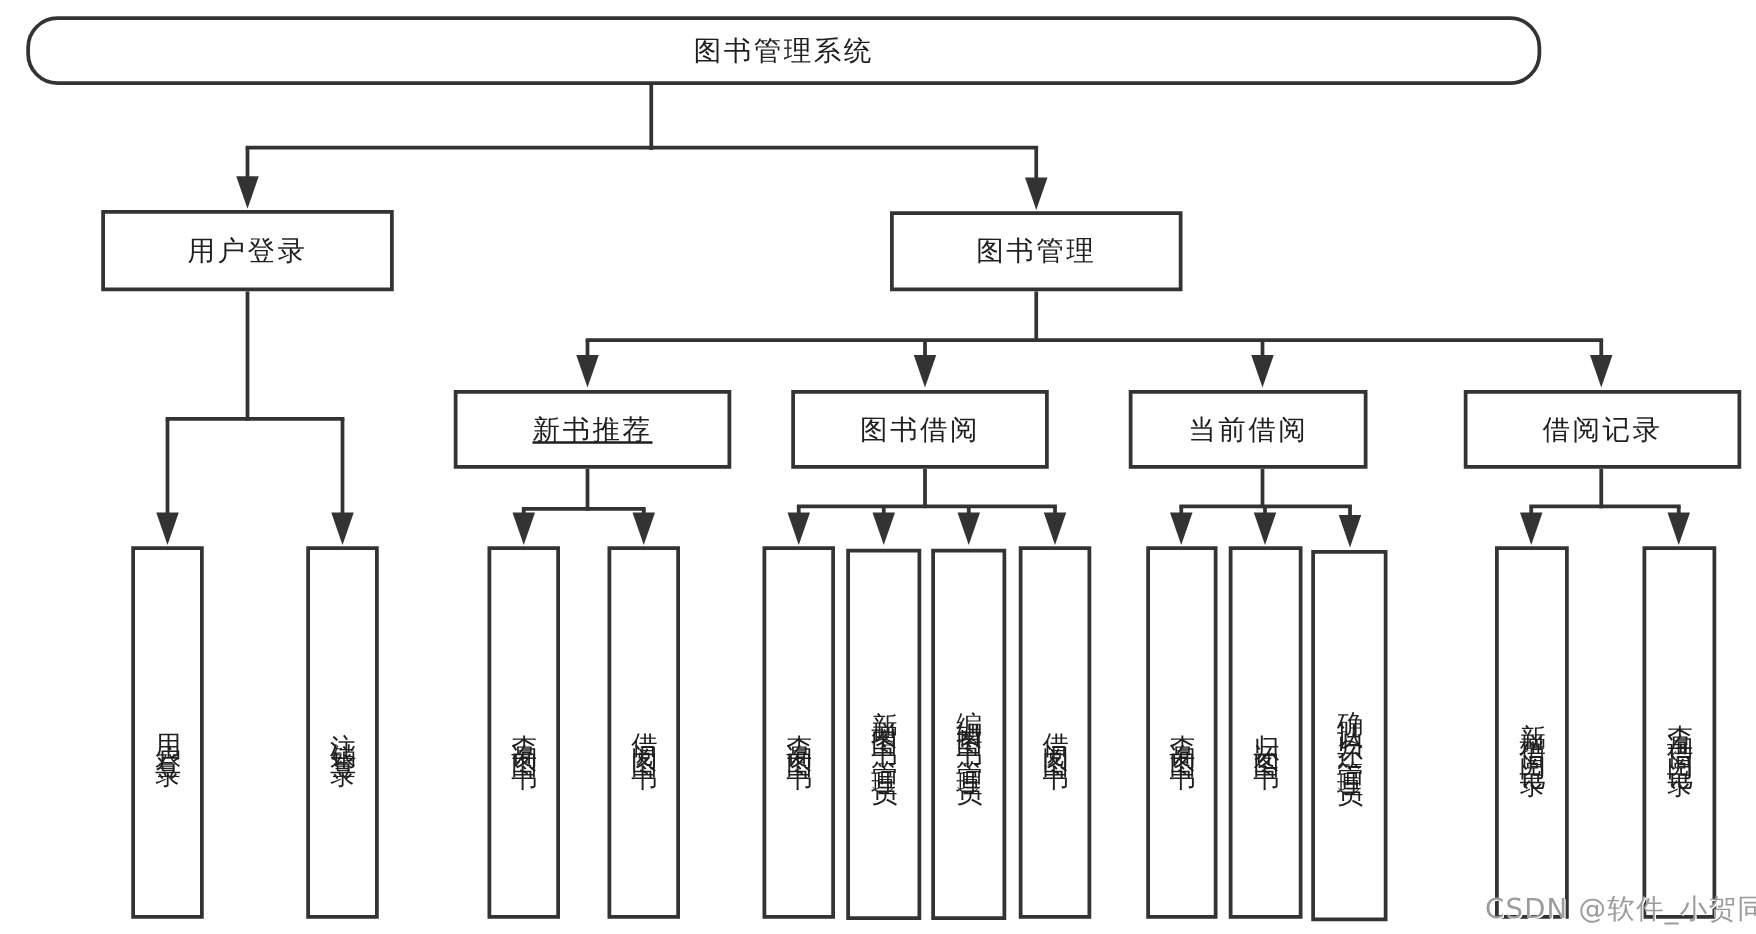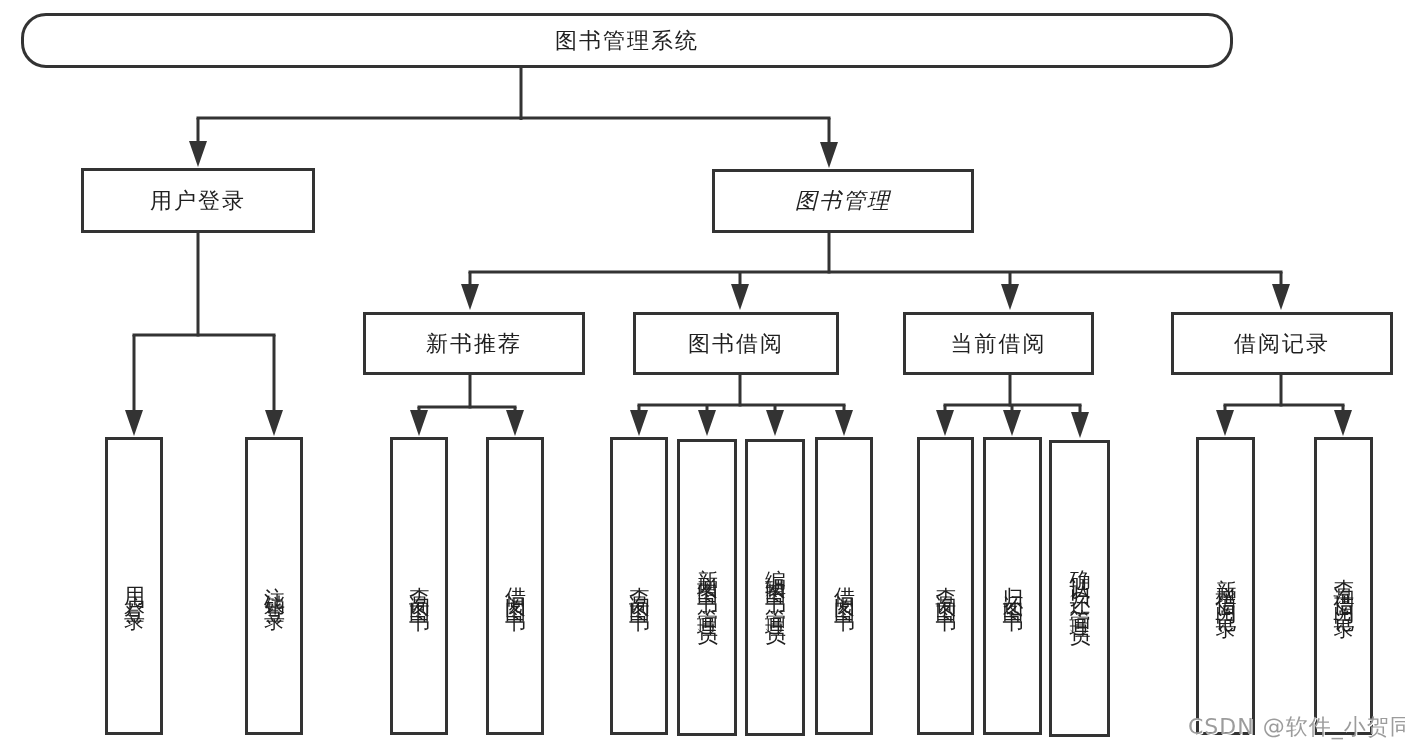--- a/index.html
+++ b/index.html
@@ -137,25 +137,25 @@
     </g>
   </svg>
 
   <div class="node root" style="left:21px; top:13px; width:1212px; height:55px;border-radius:25px;">
     <span class="label">图书管理系统</span>
   </div>
 
   <div class="node h" style="left:81px; top:168px; width:234px; height:65px;">
     <span class="label">用户登录</span>
   </div>
-  <div class="node h" style="left:712px; top:169px; width:262px; height:64px;font-style:italic;">
+  <div class="node h" style="left:712px; top:169px; width:234px; height:64px;">
     <span class="label">图书管理</span>
   </div>
 
-  <div class="node h" style="left:363px; top:312px; width:222px; height:63px;">
+  <div class="node h" style="left:363px; top:312px; width:222px; height:63px;text-decoration:underline;">
     <span class="label">新书推荐</span>
   </div>
   <div class="node h" style="left:633px; top:312px; width:206px; height:63px;">
     <span class="label">图书借阅</span>
   </div>
   <div class="node h" style="left:903px; top:312px; width:191px; height:63px;">
     <span class="label">当前借阅</span>
   </div>
   <div class="node h" style="left:1171px; top:312px; width:222px; height:63px;">
     <span class="label">借阅记录</span>

